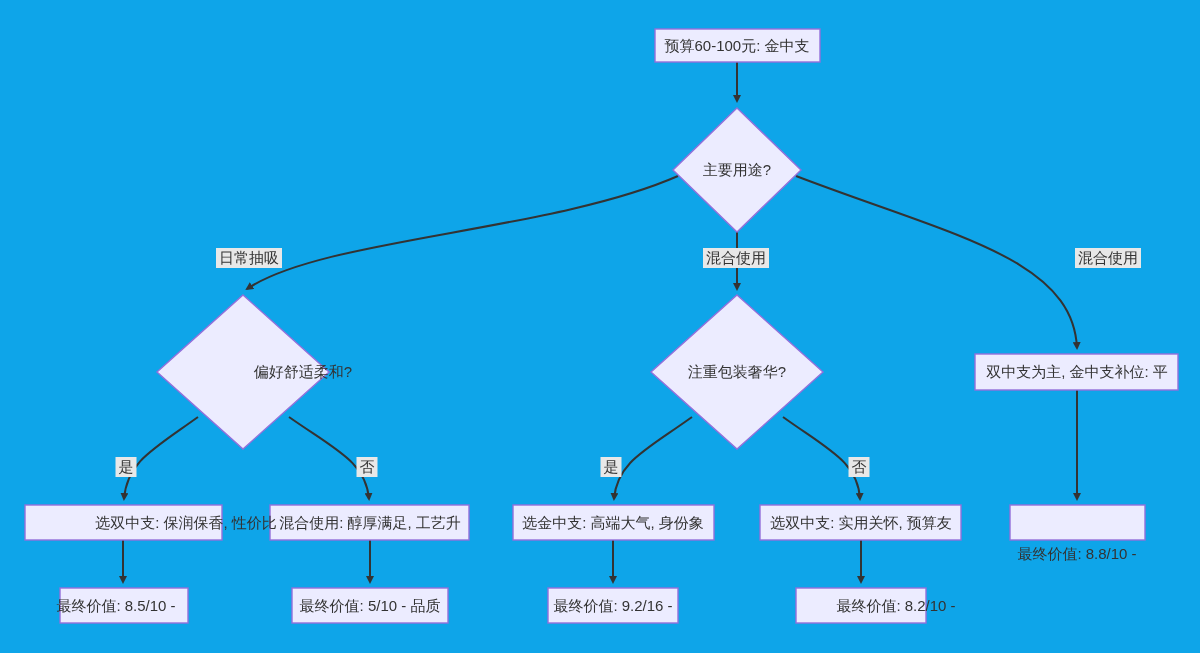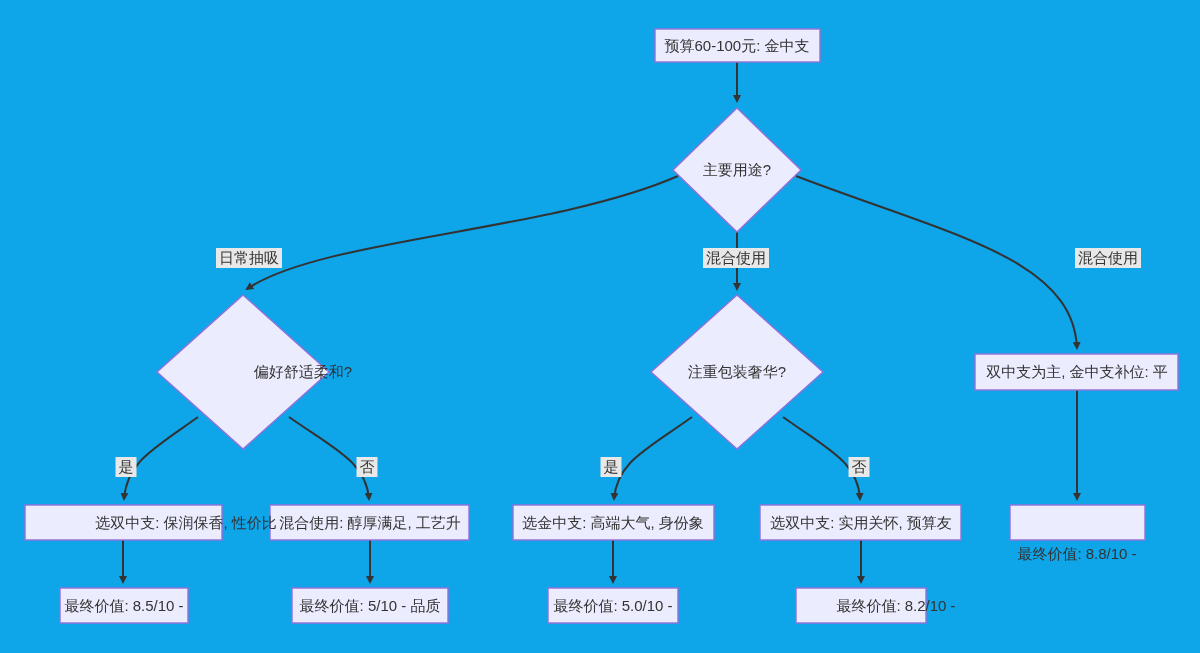--- a/index.html
+++ b/index.html
@@ -99,23 +99,23 @@
 
   <div class="node-label" style="left:737px; top:46px;">预算60-100元: 金中支</div>
   <div class="node-label" style="left:737px; top:170px;">主要用途?</div>
   <div class="node-label" style="left:259px; top:372px;margin-left:44px;">偏好舒适柔和?</div>
   <div class="node-label" style="left:737px; top:372px;">注重包装奢华?</div>
   <div class="node-label" style="left:1077px; top:372px;">双中支为主, 金中支补位: 平</div>
   <div class="node-label" style="left:138px; top:523px;margin-left:48px;">选双中支: 保润保香, 性价比</div>
   <div class="node-label" style="left:370px; top:523px;">混合使用: 醇厚满足, 工艺升</div>
   <div class="node-label" style="left:861px; top:523px;">选双中支: 实用关怀, 预算友</div>
   <div class="node-label" style="left:613px; top:523px;">选金中支: 高端大气, 身份象</div>
-  <div class="node-label" style="left:124px; top:606px;">最终价值: 8.5/10 -</div>
+  <div class="node-label" style="left:116px; top:606px;">最终价值: 8.5/10 -</div>
   <div class="node-label" style="left:370px; top:606px;">最终价值: 5/10 - 品质</div>
-  <div class="node-label" style="left:613px; top:606px;">最终价值: 5.0/10 -</div>
+  <div class="node-label" style="left:613px; top:606px;">最终价值: 9.2/16 -</div>
   <div class="node-label" style="left:896px; top:606px;">最终价值: 8.2/10 -</div>
   <div class="node-label" style="left:1077px; top:554px;">最终价值: 8.8/10 -</div>
 
   <div class="edge-label" style="left:249px; top:258px;">日常抽吸</div>
   <div class="edge-label" style="left:736px; top:258px;">混合使用</div>
   <div class="edge-label" style="left:1108px; top:258px;">混合使用</div>
   <div class="edge-label" style="left:126px; top:467px;">是</div>
   <div class="edge-label" style="left:367px; top:467px;">否</div>
   <div class="edge-label" style="left:611px; top:467px;">是</div>
   <div class="edge-label" style="left:859px; top:467px;">否</div>

